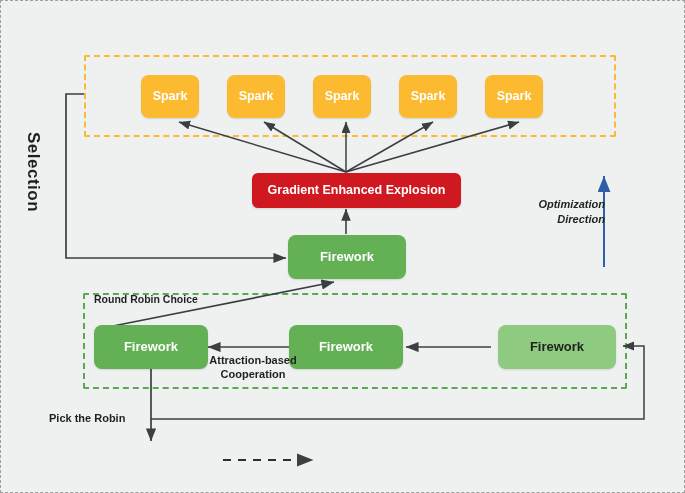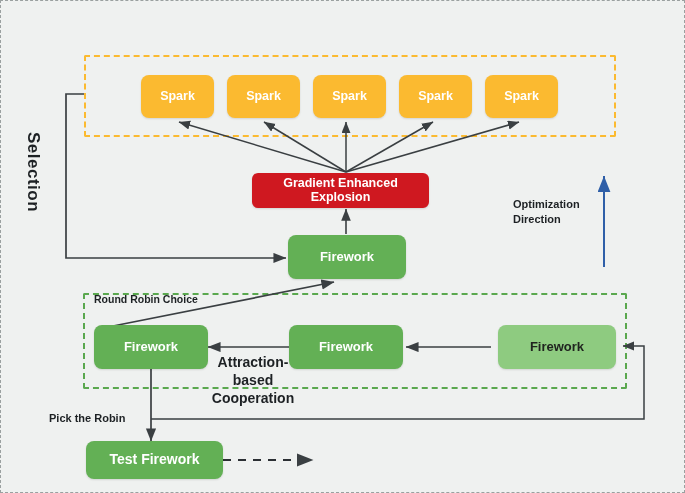--- a/index.html
+++ b/index.html
@@ -22,49 +22,49 @@
     position:absolute;
     display:flex;align-items:center;justify-content:center;
     text-align:center;
     border-radius:7px;
     font-weight:bold;
     box-sizing:border-box;
     line-height:1.1;
   }
   .spark{
     background:#fbba30;color:#ffffff;font-size:12.5px;
-    width:73px;height:43px;border-radius:8px;
+    width:58px;height:43px;border-radius:8px;
     box-shadow:0 1px 2px rgba(0,0,0,.12);
   }
   .explosion{
     background:#cf1820;color:#ffffff;font-size:12.5px;
-    left:251px;top:172px;width:177px;height:35px;border-radius:6px;
+    left:251px;top:172px;width:209px;height:35px;border-radius:6px;
     box-shadow:0 1px 2px rgba(0,0,0,.12);
   }
   .fw{
     background:#63b055;color:#ffffff;font-size:13px;
     border-radius:8px;
     box-shadow:0 1px 2px rgba(0,0,0,.12);
   }
   .fw-light{
     background:#8ecb80;color:#20241f;font-size:13px;
     border-radius:8px;
     box-shadow:0 1px 2px rgba(0,0,0,.12);
   }
 
   .dashbox{position:absolute;box-sizing:border-box;}
   .dash-orange{border:2px dashed #fbba30;border-radius:2px;}
   .dash-green{border:2px dashed #5aa84f;border-radius:2px;}
 
   .lbl{position:absolute;color:#1d2124;font-weight:bold;}
   .lbl-rr{font-size:10.5px;left:93px;top:292px;}
-  .lbl-attr{font-size:14px;left:206px;top:352px;width:92px;text-align:center;line-height:1.3;}
+  .lbl-attr{font-size:11px;left:206px;top:352px;width:92px;text-align:center;line-height:1.3;}
   .lbl-pick{font-size:11px;left:48px;top:411px;}
   .lbl-eval{font-size:18px;left:322px;top:447px;}
-  .lbl-opt{font-size:11px;left:512px;top:196px;width:92px;text-align:left;line-height:1.35;}
+  .lbl-opt{font-size:11px;left:512px;top:196px;width:92px;text-align:right;line-height:1.35;font-style:italic;}
   .lbl-sel{
     font-size:17px;left:22px;top:131px;
     writing-mode:vertical-rl;
     letter-spacing:0.5px;
   }
 </style>
 </head>
 <body>
 
 <div id="canvas">
@@ -115,21 +115,20 @@
   <div class="node spark" style="left:484px;top:74px;">Spark</div>
 
   <div class="node explosion">Gradient Enhanced Explosion</div>
 
   <div class="node fw" style="left:287px;top:234px;width:118px;height:44px;">Firework</div>
 
   <div class="node fw" style="left:93px;top:324px;width:114px;height:44px;">Firework</div>
   <div class="node fw" style="left:288px;top:324px;width:114px;height:44px;">Firework</div>
   <div class="node fw-light" style="left:497px;top:324px;width:118px;height:44px;">Firework</div>
 
-  <div class="node fw" style="left:85px;top:440px;width:137px;height:38px;font-size:14px;">Test Firework</div>
 
   <div class="lbl lbl-rr">Round Robin Choice</div>
   <div class="lbl lbl-attr" style="white-space:pre-line;left:206px;top:352px;">Attraction-based
 Cooperation</div>
   <div class="lbl lbl-pick">Pick the Robin</div>
   <div class="lbl lbl-opt" style="white-space:pre-line;">Optimization
 Direction</div>
   <div class="lbl lbl-sel">Selection</div>
 
 </div>

